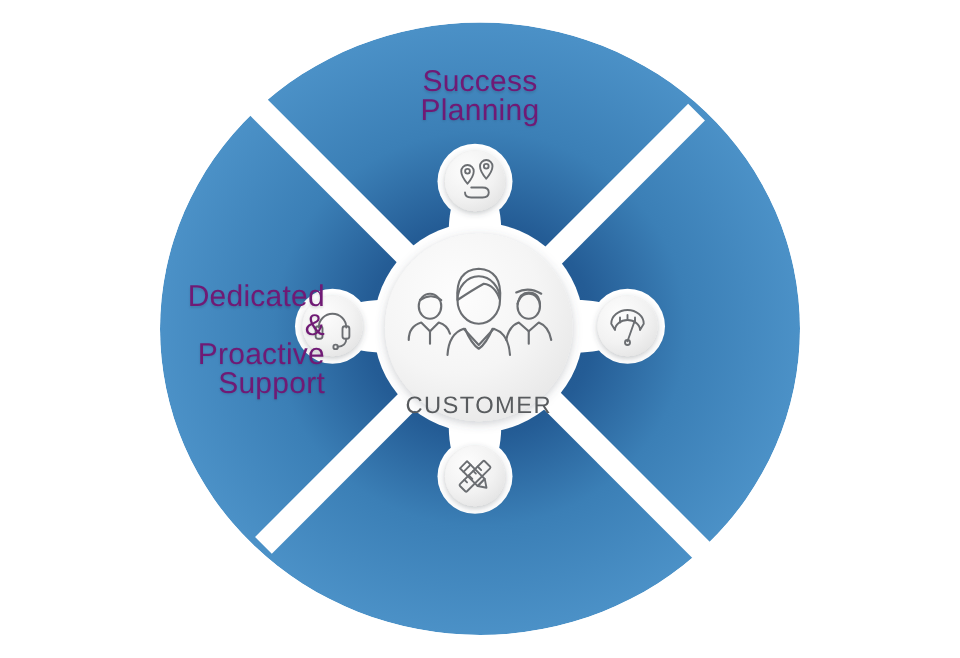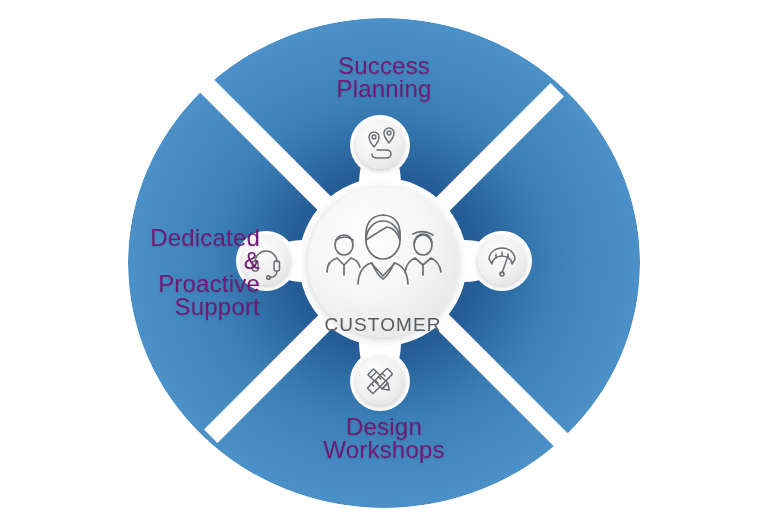--- a/index.html
+++ b/index.html
@@ -187,22 +187,20 @@
           <path d="M 508 256 l -6 17"></path>
           <circle cx="502" cy="274" r="2"></circle>
         </g>
       </g>
 
     </g>
   </svg>
 
   <div class="quad-label ql-top">Success
 Planning</div>
-  <div class="quad-label ql-bottom">Design
-Workshops</div>
   <div class="quad-label ql-left">Dedicated
 &amp;
 Proactive
 Support</div>
 
   <div class="center-label">CUSTOMER</div>
 
 </div>
 
 </body></html>

